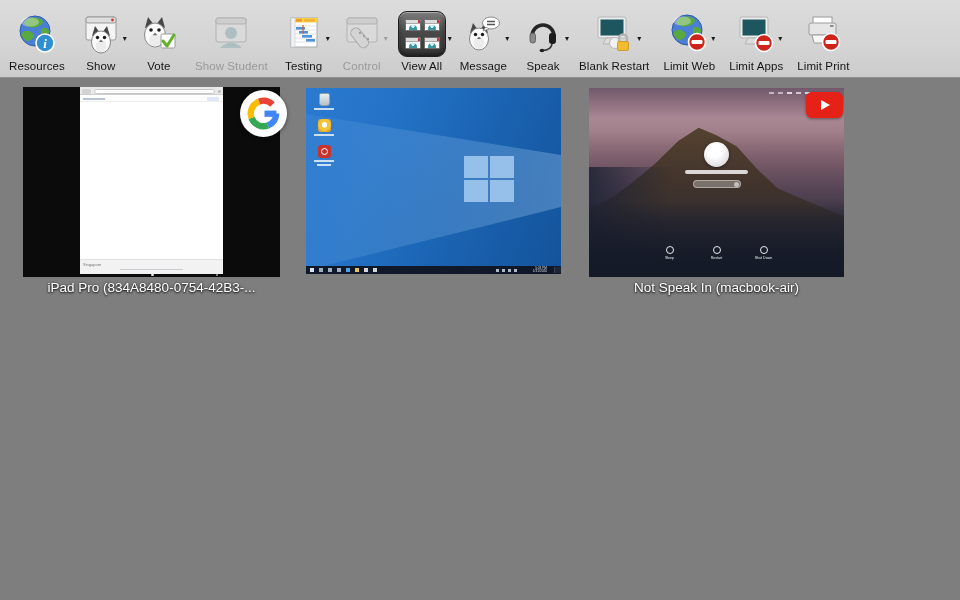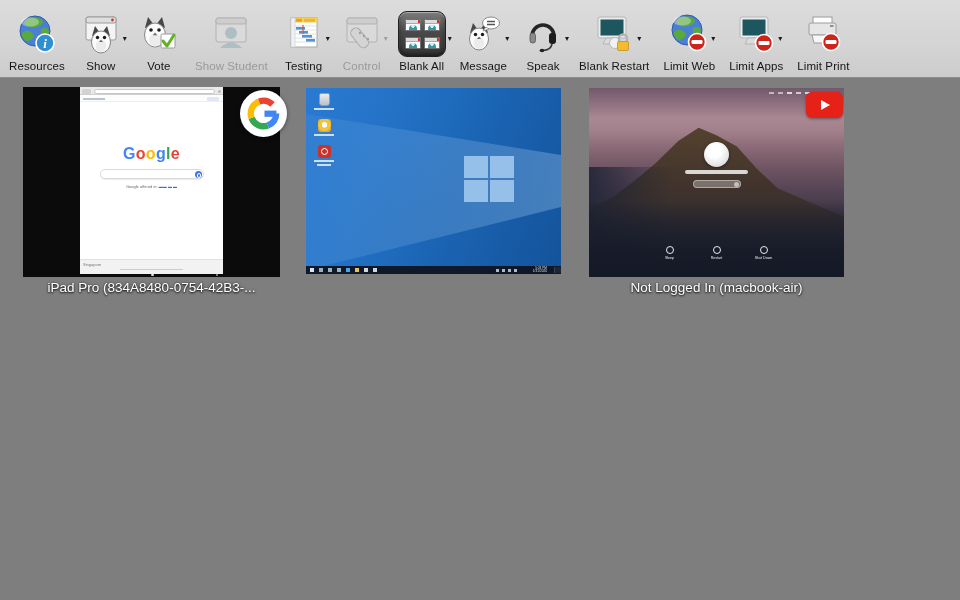--- a/index.html
+++ b/index.html
@@ -227,21 +227,21 @@
   <div class="tb-item">
     <div class="tb-ic">
       <div class="va-btn">
         <div class="mw"></div>
         <div class="mw"></div>
         <div class="mw"></div>
         <div class="mw"></div>
       </div>
       <span class="dd" style="right:-6px;">▾</span>
     </div>
-    <div class="tb-label">Blank All</div>
+    <div class="tb-label">View All</div>
   </div>
 
 
   <div class="tb-item">
     <div class="tb-ic">
       <svg width="44" height="44" viewBox="0 0 44 44">
         <g transform="translate(18,24)">
           <path d="M-9 -3 L-6 -13 L-1 -6 Z" fill="#474747"></path>
           <path d="M9 -3 L6 -13 L1 -6 Z" fill="#474747"></path>
           <ellipse cx="0" cy="3" rx="9.5" ry="11" fill="#fbfbfb" stroke="#858585"></ellipse>
@@ -338,34 +338,20 @@
 
   <div class="thumb" style="left:23px; top:8px; width:257px;">
     <div class="ipad-screen ipad-dots">
       <div class="browser">
         <div class="chrome-bar">
           <span class="tabbox"></span>
           <span class="urlpill"></span>
           <span class="winbtn"></span>
         </div>
         <div class="subbar"></div>
-        <div class="gpage">
-          <div class="glogo">
-            <span style="color:#4285f4">G</span><span style="color:#ea4335">o</span><span style="color:#fbbc05">o</span><span style="color:#4285f4">g</span><span style="color:#34a853">l</span><span style="color:#ea4335">e</span>
-          </div>
-          <div class="gsearch">
-            <span class="gbtn"></span>
-          </div>
-          <div class="goffer">
-            <span>Google offered in:</span>
-            <span class="lnk">▬▬</span>
-            <span class="lnk">▬</span>
-            <span class="lnk">▬</span>
-          </div>
-        </div>
         <div class="gfooter">
           <span class="region">Singapore</span>
         </div>
       </div>
       <div class="gbadge">
         <svg width="47" height="47" viewBox="0 0 48 48">
           <g fill="none" stroke-width="6.5">
             <path d="M37 24 A13 13 0 0 1 28.45 36.22" stroke="#4285f4"></path>
             <path d="M28.45 36.22 A13 13 0 0 1 11.78 28.45" stroke="#34a853"></path>
             <path d="M11.78 28.45 A13 13 0 0 1 19.55 11.78" stroke="#fbbc05"></path>
@@ -432,16 +418,16 @@
           <span class="power-circle"></span>
           <span class="power-label">Restart</span>
         </div>
         <div class="power-item">
           <span class="power-circle"></span>
           <span class="power-label">Shut Down</span>
         </div>
       </div>
       <div class="ytbadge"></div>
     </div>
-    <div class="thumb-label" style="top:192px;">Not Logged In (macbook-air)</div>
+    <div class="thumb-label" style="top:192px;">Not Speak In (macbook-air)</div>
   </div>
 
 </div>
 
 </body></html>

